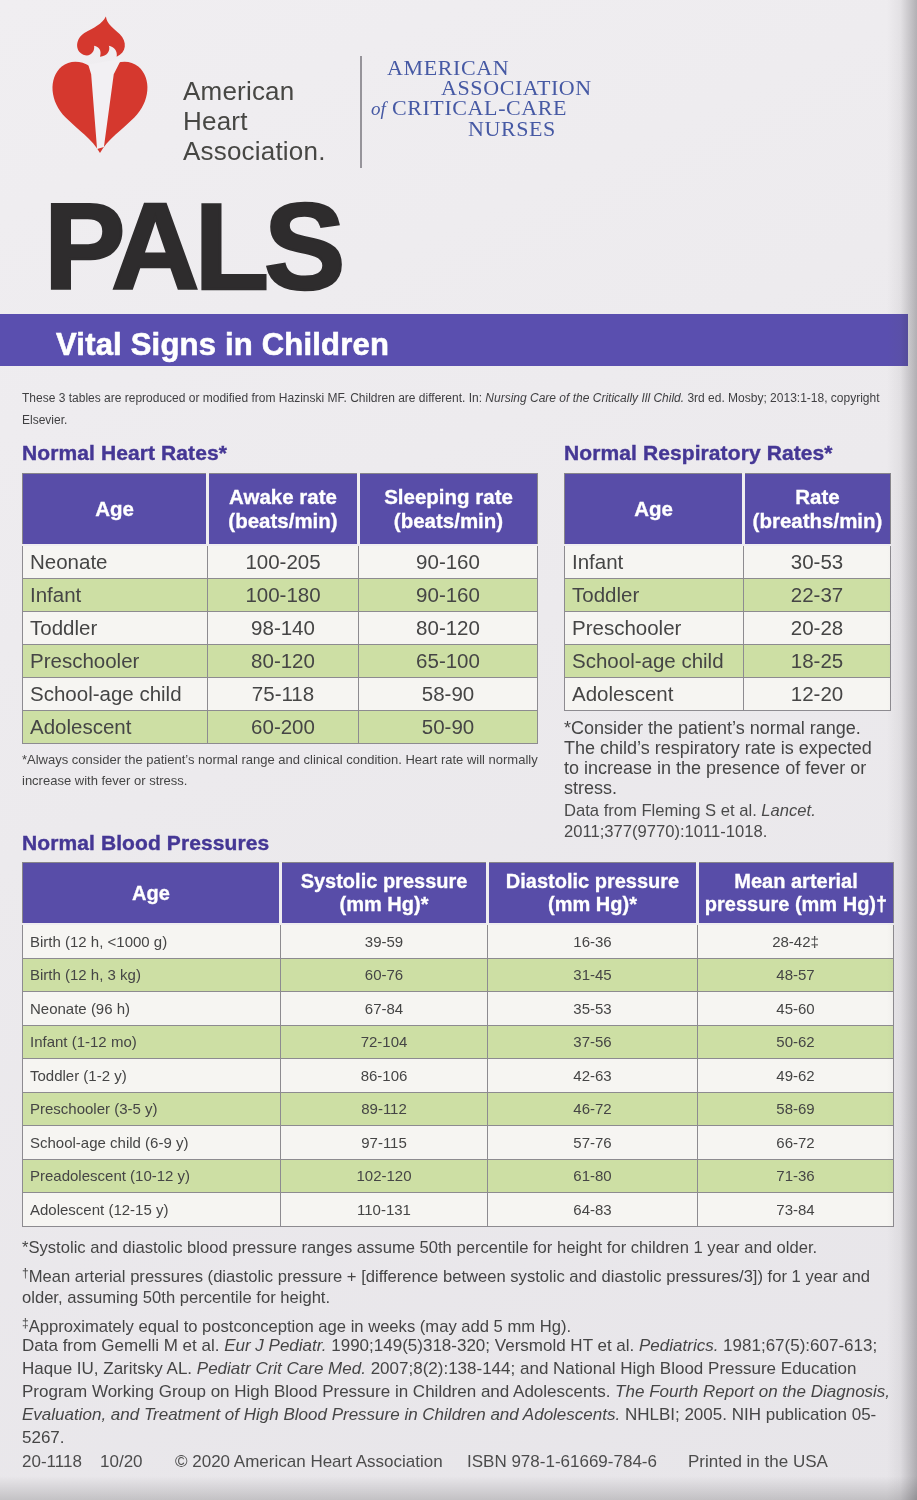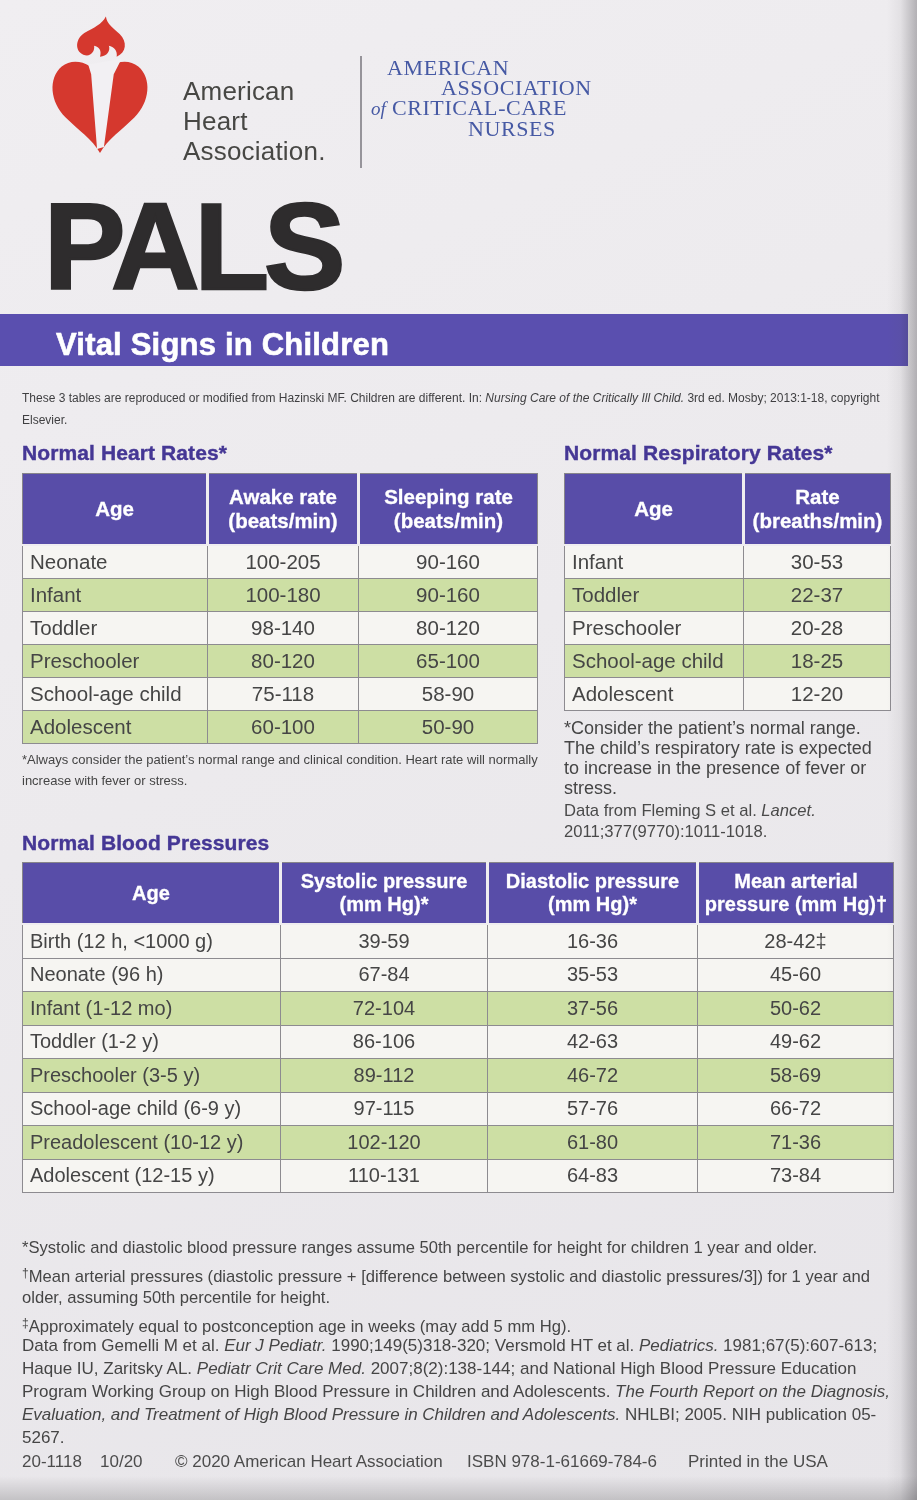--- a/index.html
+++ b/index.html
@@ -40,21 +40,21 @@
   .vt th{background:#584da8;color:#fff;font-weight:bold;font-size:20.5px;line-height:24px;
          -webkit-text-stroke:.3px #fff;border-bottom:2px solid #efedf0;vertical-align:middle;padding:0 2px;}
   .vt th + th{border-left:3px solid #efedf0;}
   .vt td{border:1px solid #8d8b90;font-size:20.5px;color:#454545;text-align:center;padding:0 2px;}
   .vt tbody tr{background:#f6f5f2;}
   .vt tbody tr.alt{background:#cddfa4;}
   .vt td:first-child{text-align:left;padding-left:7px;}
   .t-hr td,.t-rr td{height:32px;}
   .t-hr th,.t-rr th{height:70px;}
   .t-bp th{height:60px;font-size:20px;line-height:23px;}
-  .t-bp td{height:32.5px;font-size:20px;}
+  .t-bp td{height:32.5px;font-size:15px;}
 
   .fn{font-size:16.6px;line-height:21px;color:#454545;}
   .fn-sup{display:inline-block;vertical-align:5px;font-size:12px;}
   .src{font-size:16.6px;line-height:20.5px;color:#4a4a4a;}
   .bigsrc{left:22px;top:1334px;width:882px;font-size:17px;line-height:23px;color:#454545;}
 
   .footer-item{top:1452px;font-size:17px;color:#4c4c4c;}
 
   
   .edge-r{right:0;top:0;width:30px;height:1500px;
@@ -141,21 +141,21 @@
           <td>80-120</td>
           <td>65-100</td>
         </tr>
         <tr>
           <td>School-age child</td>
           <td>75-118</td>
           <td>58-90</td>
         </tr>
         <tr class="alt">
           <td>Adolescent</td>
-          <td>60-100</td>
+          <td>60-200</td>
           <td>50-90</td>
         </tr>
       </tbody>
   </table>
 
   <table class="abs vt t-rr" style="left:564px;top:473px;width:326px">
     <colgroup>
         <col style="width:179px">
         <col style="width:147px">
       </colgroup>
@@ -229,20 +229,26 @@
           <div>pressure (mm Hg)†</div>
           </th>
       </tr>
     </thead>
     <tbody>
         <tr>
           <td>Birth (12 h, &lt;1000 g)</td>
           <td>39-59</td>
           <td>16-36</td>
           <td>28-42‡</td>
+        </tr>
+        <tr class="alt">
+          <td>Birth (12 h, 3 kg)</td>
+          <td>60-76</td>
+          <td>31-45</td>
+          <td>48-57</td>
         </tr>
         <tr>
           <td>Neonate (96 h)</td>
           <td>67-84</td>
           <td>35-53</td>
           <td>45-60</td>
         </tr>
         <tr class="alt">
           <td>Infant (1-12 mo)</td>
           <td>72-104</td>

